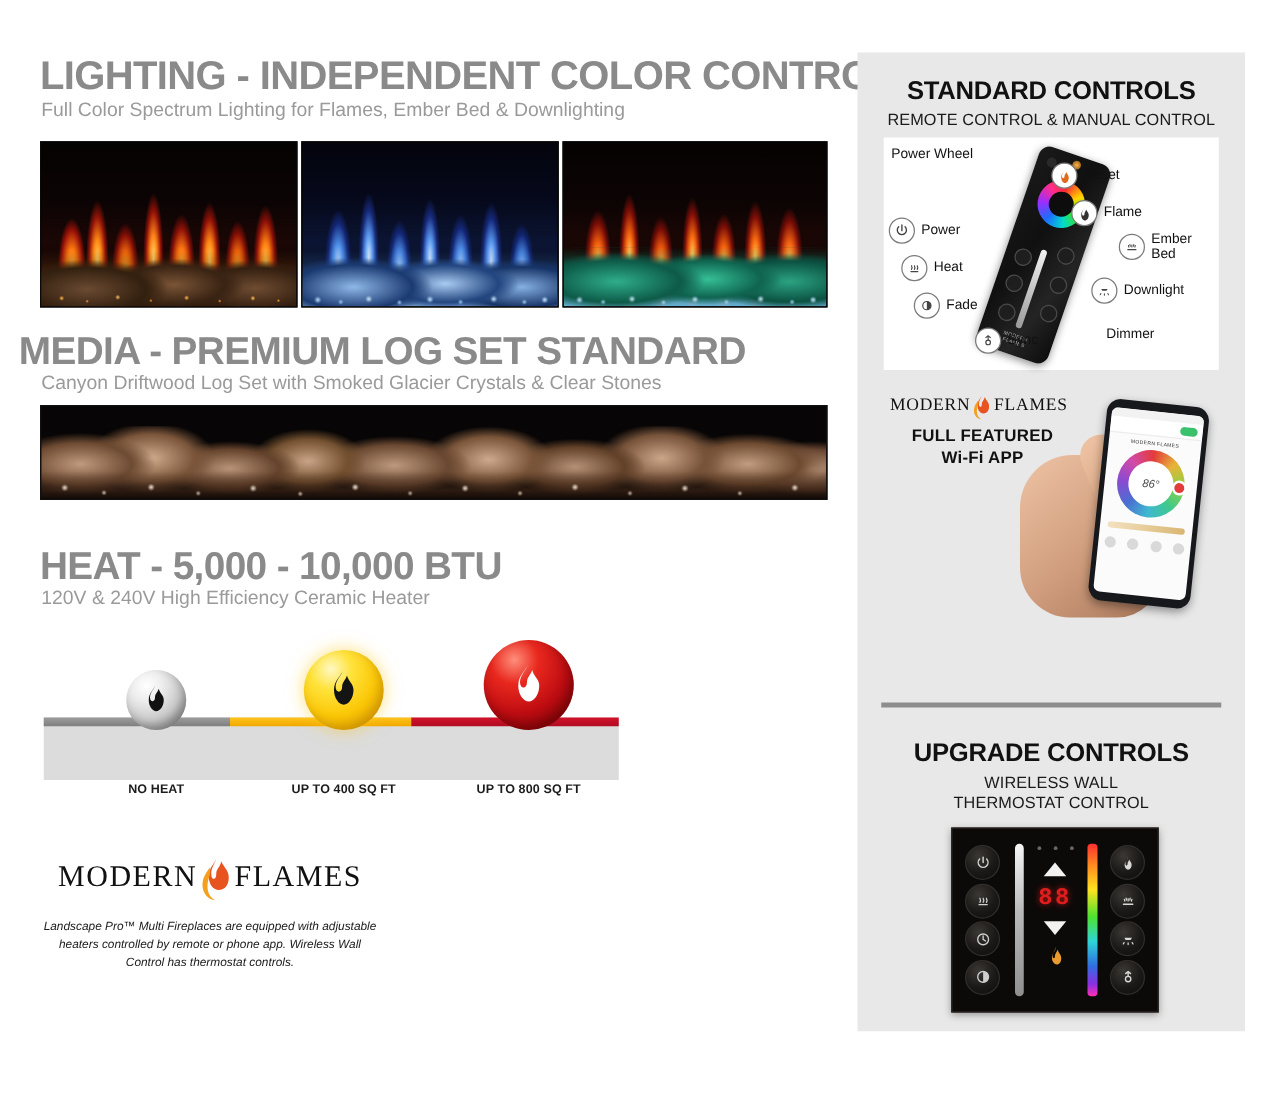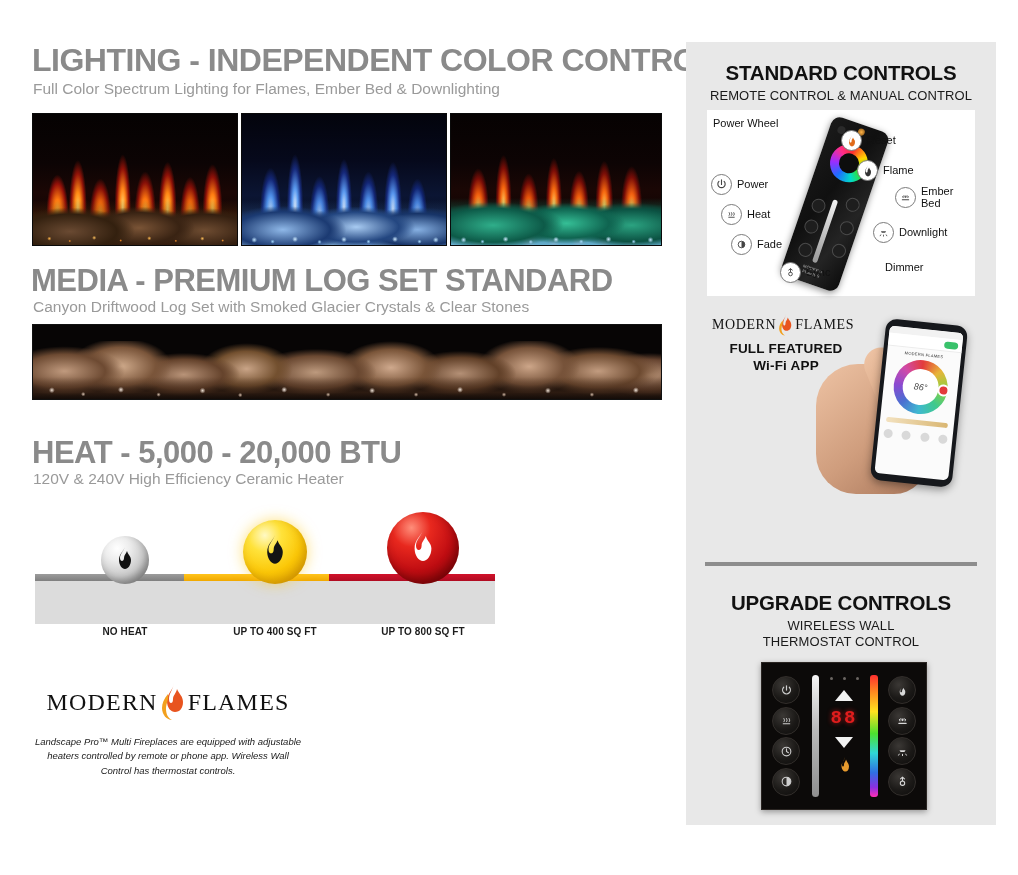--- a/index.html
+++ b/index.html
@@ -115,21 +115,21 @@
       radial-gradient(circle 3px at 15% 80%, #9fd4f8 0%, rgba(0,0,0,0) 72%),
       radial-gradient(circle 4px at 26% 66%, #cdeaff 0%, rgba(0,0,0,0) 72%),
       radial-gradient(circle 3px at 38% 82%, #a7d8fa 0%, rgba(0,0,0,0) 72%),
       radial-gradient(circle 4px at 50% 68%, #c6e7ff 0%, rgba(0,0,0,0) 72%),
       radial-gradient(circle 3px at 62% 80%, #a2d6f9 0%, rgba(0,0,0,0) 72%),
       radial-gradient(circle 4px at 75% 66%, #cdeaff 0%, rgba(0,0,0,0) 72%),
       radial-gradient(circle 3px at 87% 80%, #a7d8fa 0%, rgba(0,0,0,0) 72%),
       radial-gradient(circle 4px at 95% 70%, #bfe4ff 0%, rgba(0,0,0,0) 72%);
   }
 
-  #media-title{position:absolute;left:31px;top:265px;font-size:31px;}
+  #media-title{position:absolute;left:15px;top:265px;font-size:31px;}
   #media-sub{position:absolute;left:33px;top:298px;font-size:15.5px;}
 
   .mediabox{
     position:absolute;left:32px;top:324px;width:628px;height:74px;
     background:#070505;border:1px solid #111;overflow:hidden;
   }
   .logset{
     position:absolute;left:0;right:0;bottom:0;height:78%;
     background:
       radial-gradient(ellipse 13% 58% at 5% 52%, #c09a7e 0%, #6d4a32 50%, rgba(0,0,0,0) 74%),
@@ -358,21 +358,21 @@
     </div>
 
     <div class="sec-title" id="media-title">MEDIA - PREMIUM LOG SET STANDARD</div>
     <div class="sec-sub" id="media-sub">Canyon Driftwood Log Set with Smoked Glacier Crystals &amp; Clear Stones</div>
 
     <div class="mediabox">
       <div class="logset"></div>
       <div class="stones"></div>
     </div>
 
-    <div class="sec-title" id="heat-title">HEAT - 5,000 - 20,000 BTU</div>
+    <div class="sec-title" id="heat-title">HEAT - 5,000 - 10,000 BTU</div>
     <div class="sec-sub" id="heat-sub">120V &amp; 240V High Efficiency Ceramic Heater</div>
 
     <div class="heatwrap">
       <div class="heat-plinth"></div>
       <div class="heat-bar">
         <div class="hseg hs-gray"></div>
         <div class="hseg hs-amber"></div>
         <div class="hseg hs-red"></div>
       </div>
 

